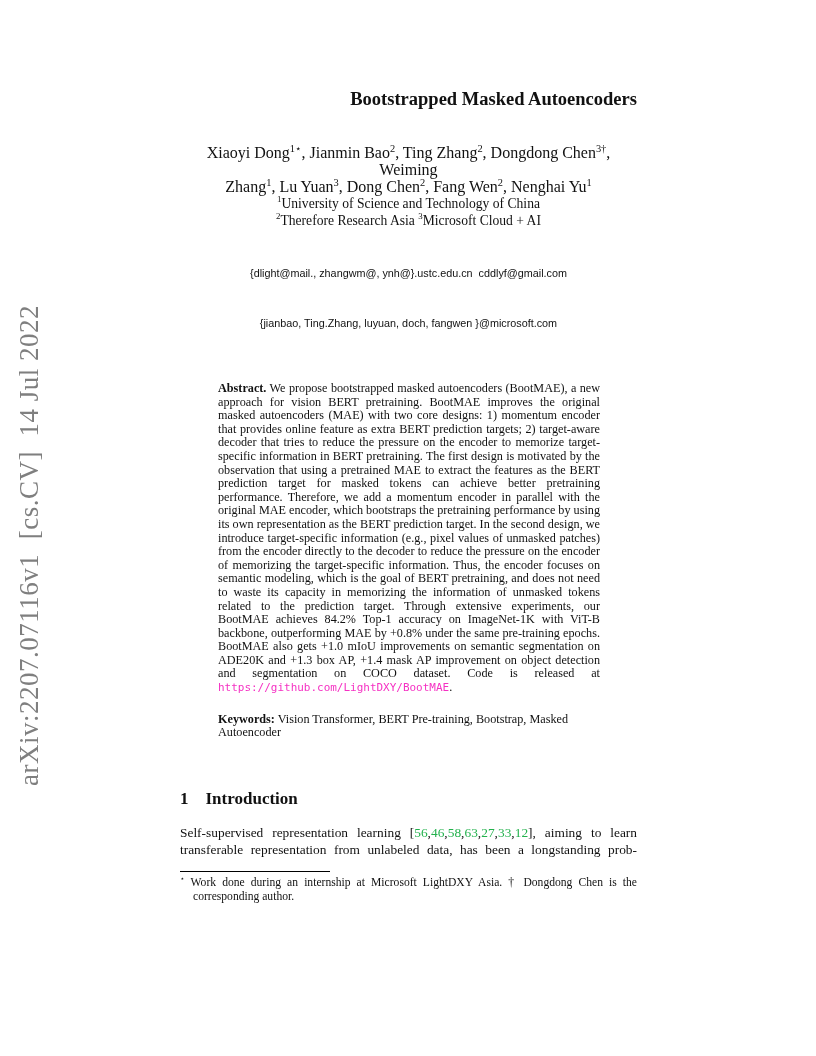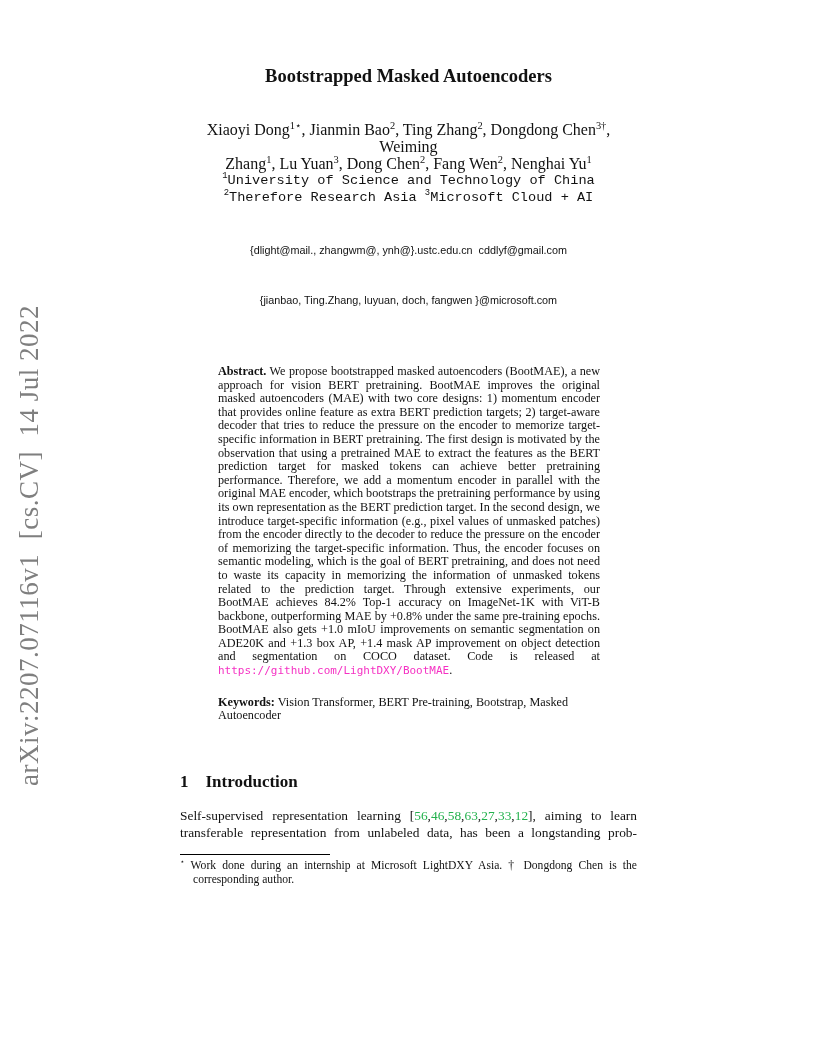--- a/index.html
+++ b/index.html
@@ -34,49 +34,48 @@
     letter-spacing: 0.5px;
     font-family: "Liberation Serif", serif;
   }
   .content {
     position: absolute;
     left: 180px;
     top: 0;
     width: 457px;
   }
   .title {
-    margin-top: 64px;
-    text-align: center;
+    margin-top: 87px;
+    text-align: right;
     font-size: 18.5px;
     font-weight: bold;
     line-height: 25px;
   }
   .authors {
     margin-top: 32px;
     text-align: center;
     font-size: 16px;
     line-height: 17px;
   }
   .affiliations {
     margin-top: 1px;
     text-align: center;
     font-size: 13.6px;
     line-height: 16.5px;
-    font-family: Liberation Mono, monospace;
   }
   .emails {
     margin-top: 3px;
     text-align: center;
     font-family: Liberation Sans, sans-serif;
     font-size: 10.8px;
     line-height: 16.5px;
     white-space: pre;
   }
   .abstract {
-    margin-top: 24px;
+    margin-top: 18px;
     margin-left: 38px;
     width: 382px;
     font-size: 12.2px;
     line-height: 13.6px;
     text-align: justify;
   }
   .keywords {
     margin-top: 18px;
     margin-left: 38px;
     width: 382px;

